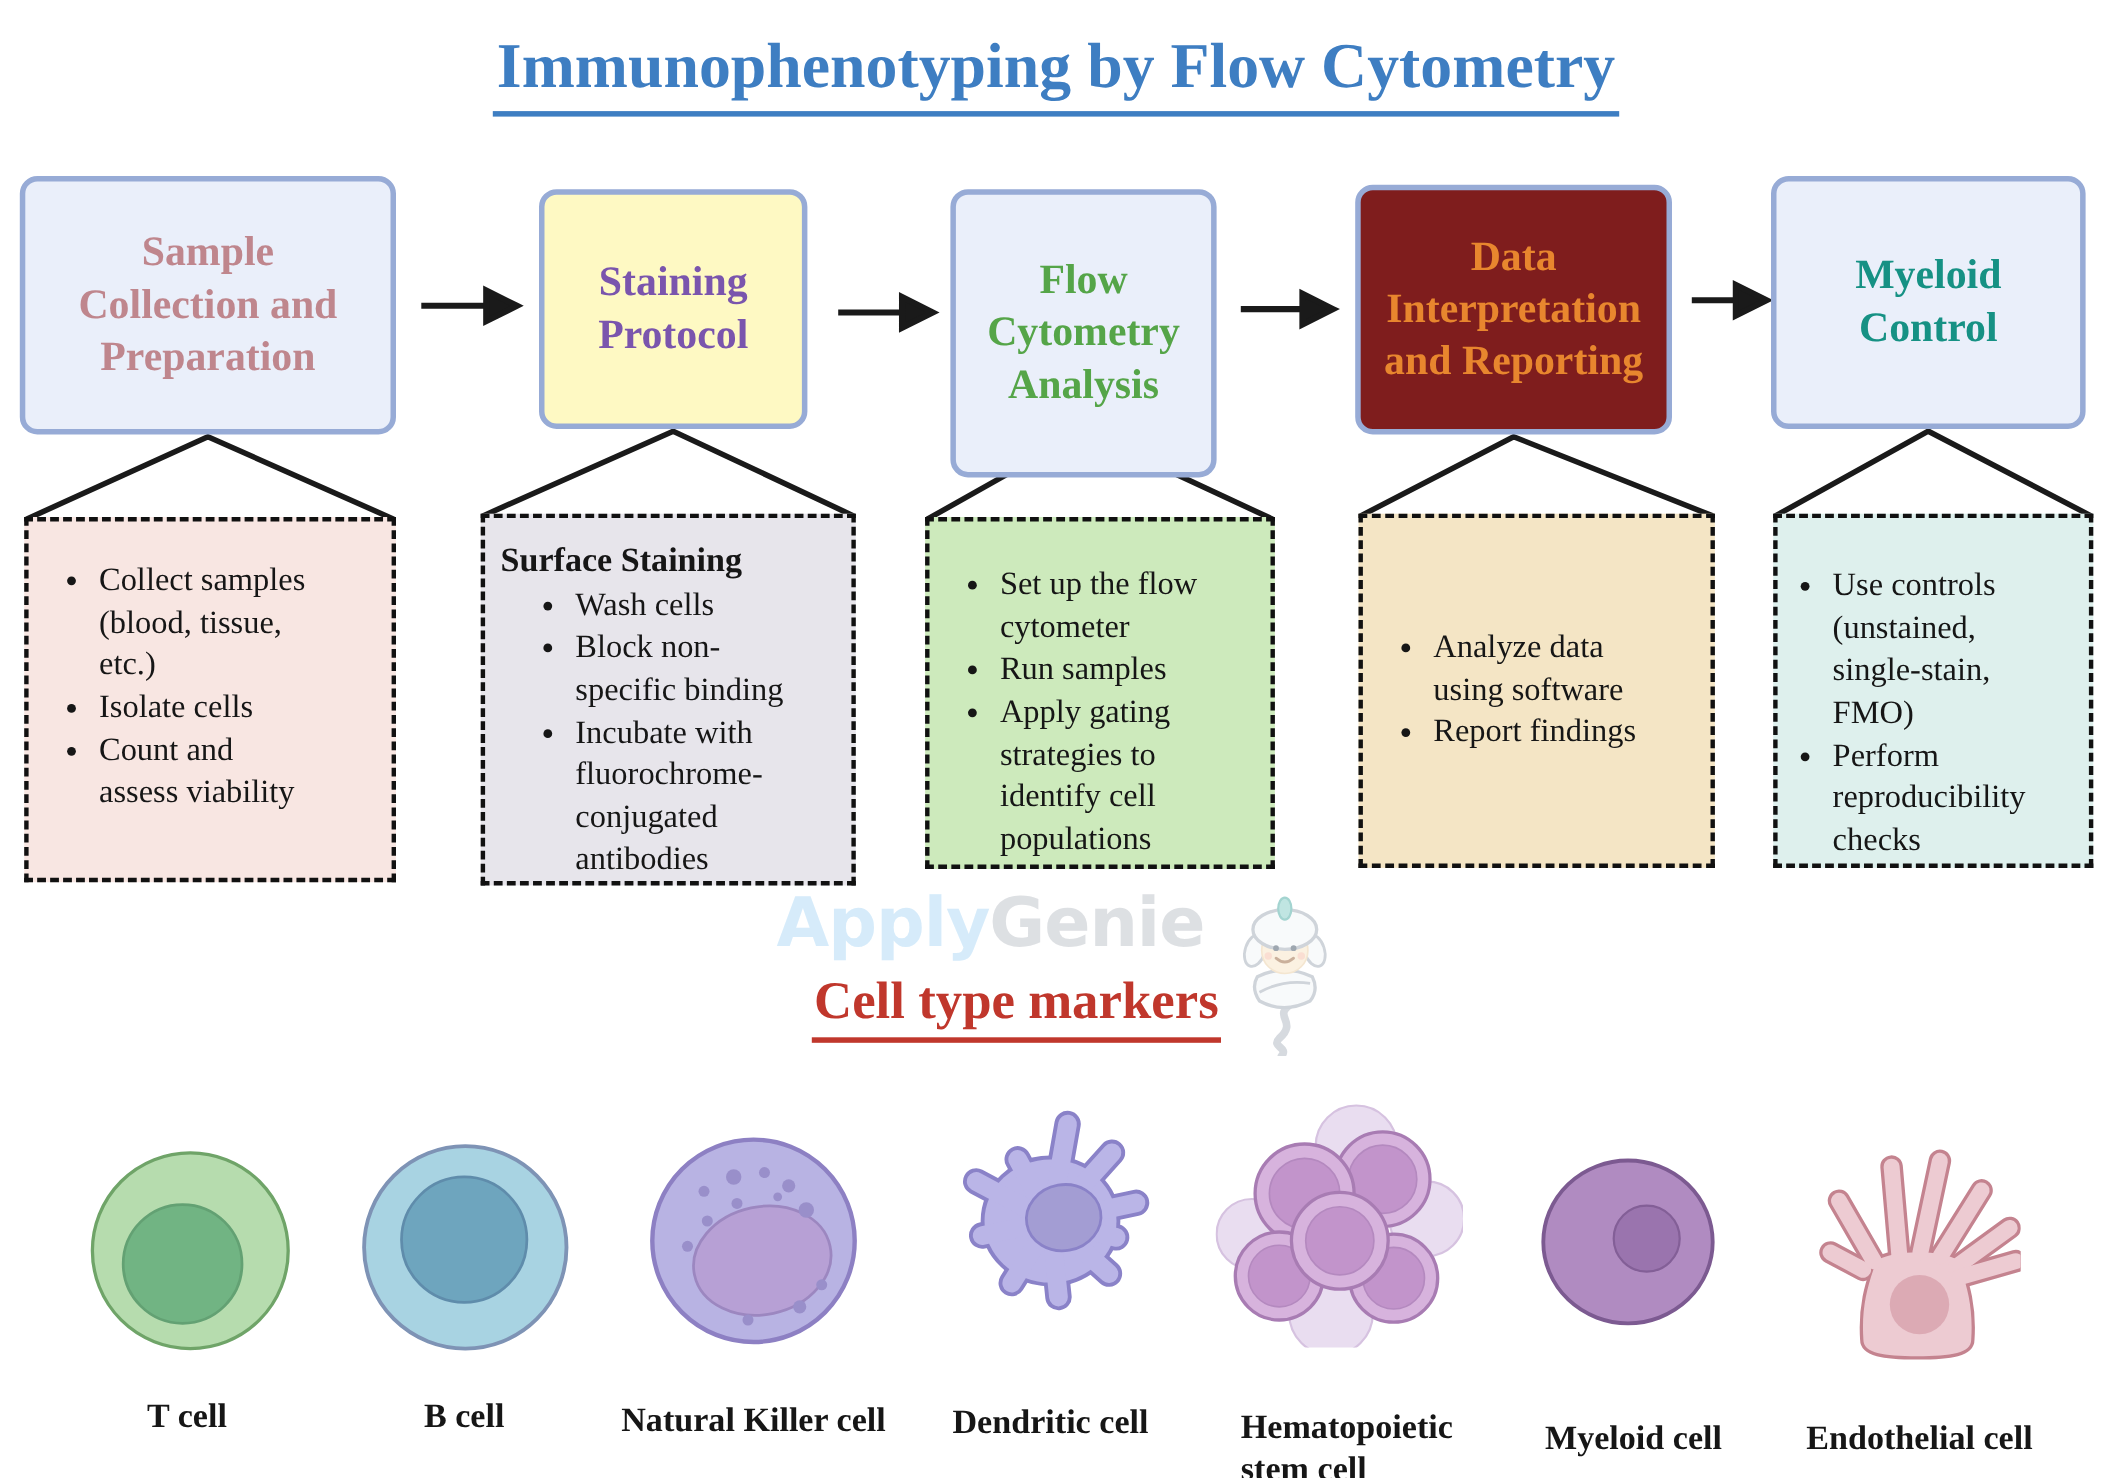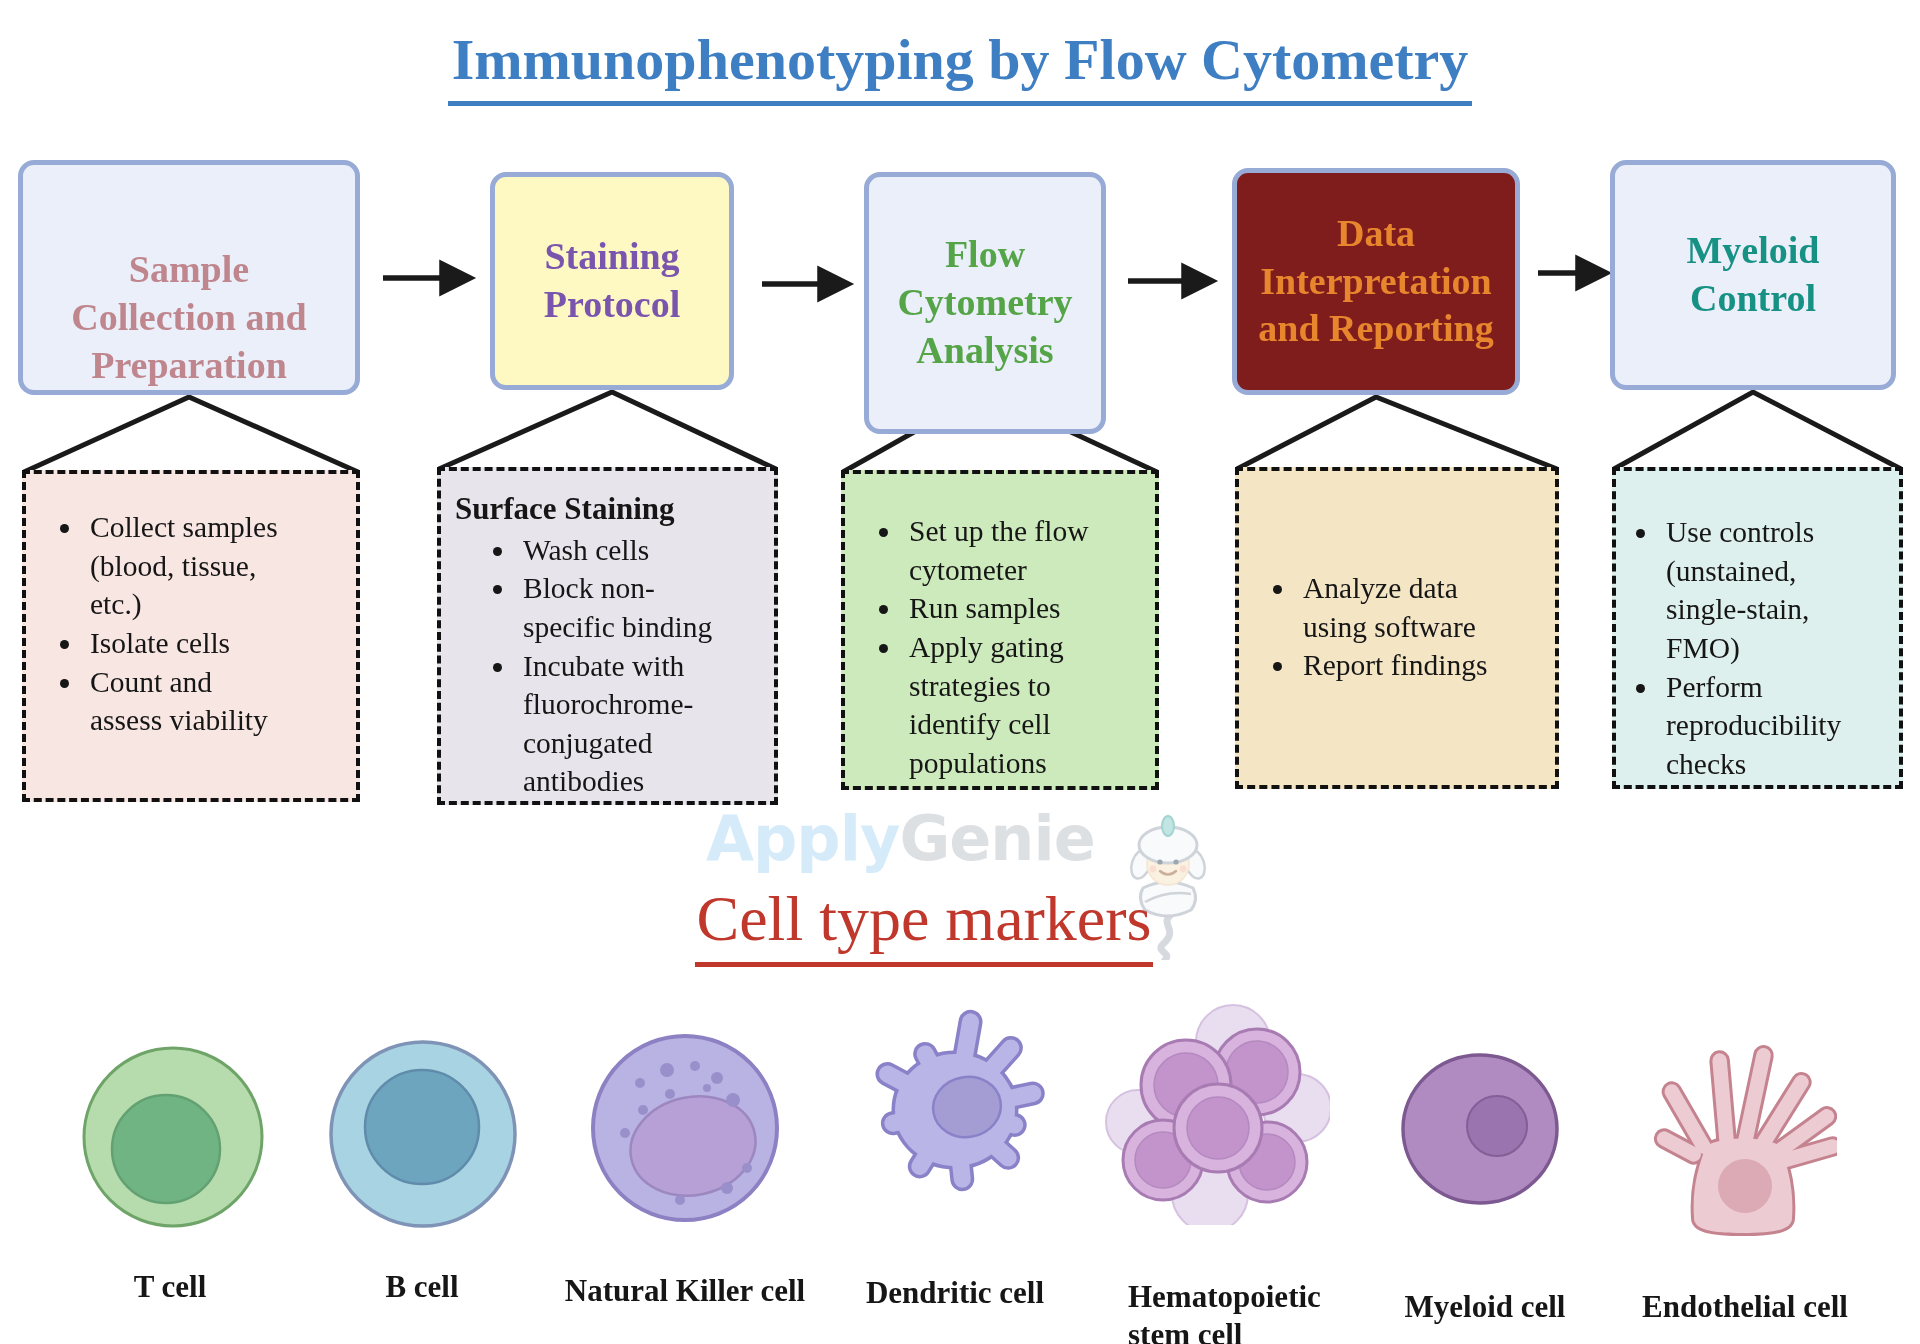--- a/index.html
+++ b/index.html
@@ -4,21 +4,21 @@
 <style>
   html,body{margin:0;padding:0;background:#ffffff;}
   #stage{position:relative;width:1920px;height:1344px;background:#ffffff;overflow:hidden;
          font-family:"Liberation Serif", serif;color:#161616;}
   .abs{position:absolute;}
   
   .title-wrap{left:0;top:26px;width:1920px;text-align:center;}
   .title{display:inline-block;font-size:58px;font-weight:bold;
          border-bottom:5px solid currentColor;padding:0 4px 8px 4px;letter-spacing:0px;text-align:right;}
   .h2-wrap{left:0;top:882px;width:1848px;text-align:center;}
-  .h2{display:inline-block;font-size:64px;font-weight:normal;
+  .h2{display:inline-block;font-size:48px;font-weight:bold;
       border-bottom:5px solid currentColor;padding:0 2px 6px 2px;}
   
   .topbox{border:5px solid #97abd6;border-radius:16px;display:flex;align-items:center;justify-content:center;
           text-align:center;box-sizing:border-box;}
   .topbox .lbl{font-weight:bold;font-size:38px;line-height:1.26;}
   
   .detailbox{border:4px dashed #111111;box-sizing:border-box;}
   .detailbox .dheading{font-weight:bold;font-size:31px;padding:20px 0 0 14px;line-height:1.15;}
   .detailbox ul{margin:0;padding:0 18px 0 58px;list-style:disc;}
   .detailbox li{font-size:29.5px;line-height:1.31;padding-left:6px;margin:0;}
@@ -62,21 +62,21 @@
     </g>
     <g stroke="#1a1a1a" stroke-width="5" fill="none">
       <polyline points="24,472 189,397 358,472"></polyline>
       <polyline points="439,469 612,392 776,469"></polyline>
       <polyline points="843,472 985,392 1157,472"></polyline>
       <polyline points="1237,469 1376,397 1557,469"></polyline>
       <polyline points="1614,469 1753,392 1901,469"></polyline>
     </g>
   </svg>
 
-  <div class="abs topbox z2" style="left: 18px; top: 160px; width: 342px; height: 235px; padding: 0px 28px; background: rgb(234, 239, 250); border-color: rgb(151, 171, 214); align-items: flex-end;">
+  <div class="abs topbox z2" style="left: 18px; top: 160px; width: 342px; height: 235px; padding: 0px 28px; background: rgb(234, 239, 250); border-color: rgb(151, 171, 214);">
     <span class="lbl" style="color: rgb(191, 134, 141);">Sample Collection and Preparation</span>
   </div>
   <div class="abs topbox z2" style="left: 490px; top: 172px; width: 244px; height: 218px; padding: 0px 18px; background: #fef9c3; border-color: rgb(151, 171, 214);">
     <span class="lbl" style="color: rgb(122, 85, 173);">Staining Protocol</span>
   </div>
   <div class="abs topbox z2" style="left: 864px; top: 172px; width: 242px; height: 262px; padding: 0px 14px; background: rgb(234, 239, 250); border-color: rgb(151, 171, 214);">
     <span class="lbl" style="color: rgb(85, 165, 72);">Flow Cytometry Analysis</span>
   </div>
   <div class="abs topbox z2" style="left: 1232px; top: 168px; width: 288px; height: 227px; padding: 0px 8px; background: #7f1d1d; border-color: rgb(151, 171, 214);">
     <span class="lbl" style="color: rgb(232, 134, 46);">Data Interpretation and Reporting</span>

